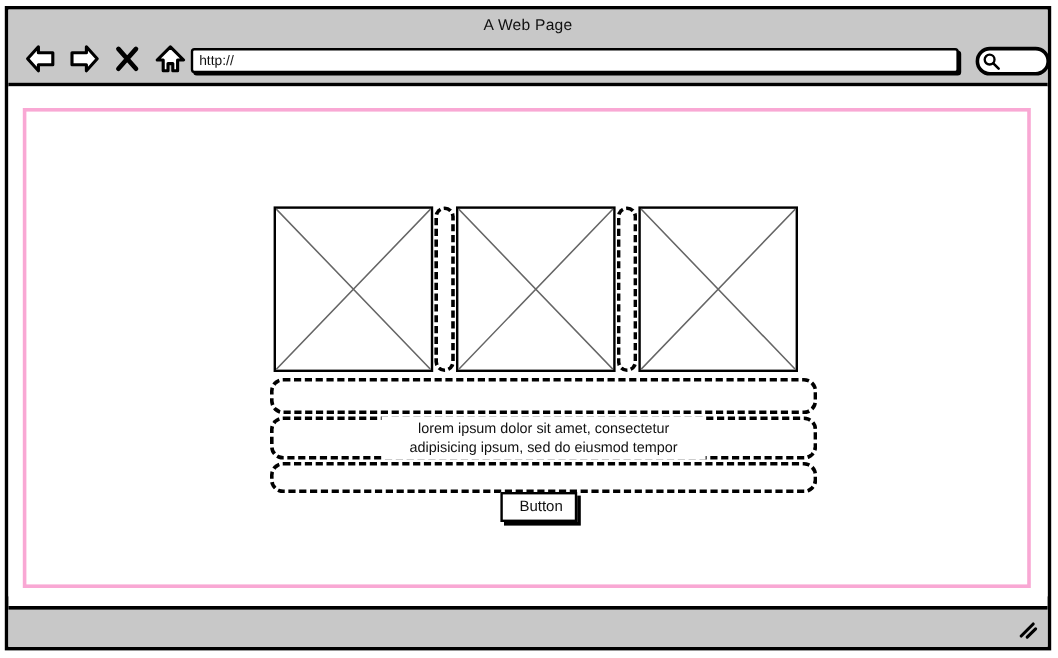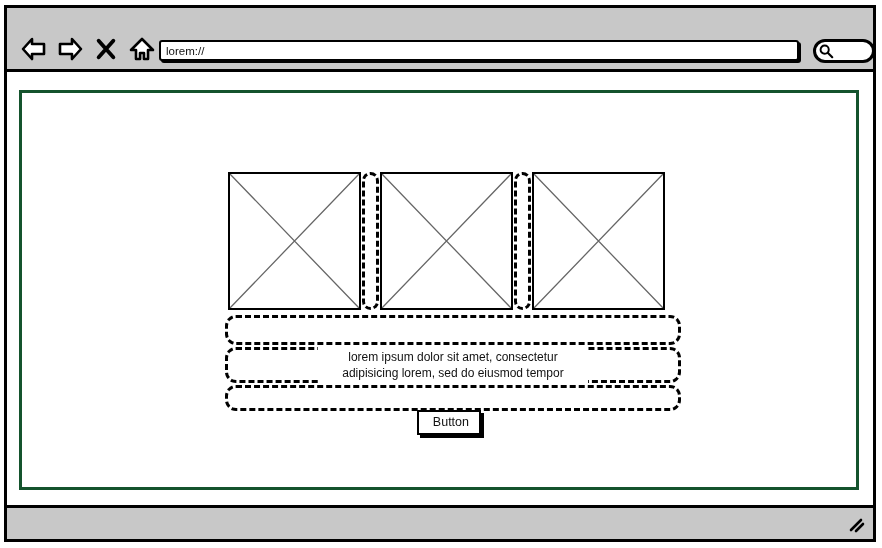--- a/index.html
+++ b/index.html
@@ -124,21 +124,21 @@
     right: 0;
     bottom: 42px;
     background: #ffffff;
   }
   .content-panel {
     position: absolute;
     left: 12px;
     top: 18px;
     width: 840px;
     height: 400px;
-    border: 3px solid #14532d;
+    border: 3px solid #f9a8d4;
     box-sizing: border-box;
     background: #ffffff;
     padding-left: 45px;
   }
 
   
   .image-row {
     position: absolute;
     left: 206px;
     top: 79px;
@@ -246,20 +246,21 @@
 </style>
 </head>
 <body>
 
 <div id="screen">
 
   <div class="browser-window">
 
     <div class="chrome">
 
+      <div class="window-title">A Web Page</div>
 
       <div class="nav-row">
 
         <div class="nav-icon">
           <svg viewBox="0 0 28 26" width="28" height="26">
             <path d="M12 3 L3 13 L12 23 L12 18 L24 18 L24 8 L12 8 Z" fill="#ffffff" stroke="#000000" stroke-width="2.6" stroke-linejoin="round"></path>
           </svg>
         </div>
 
         <div class="nav-icon">
@@ -276,21 +277,21 @@
 
         <div class="nav-icon">
           <svg viewBox="0 0 28 26" width="28" height="26">
             <path d="M14 3 L25 14 L20 14 L20 23 L16 23 L16 17 L12 17 L12 23 L8 23 L8 14 L3 14 Z" fill="#ffffff" stroke="#000000" stroke-width="2.6" stroke-linejoin="round"></path>
           </svg>
         </div>
 
       </div>
 
       <div class="url-bar">
-        <span class="url-text">lorem://</span>
+        <span class="url-text">http://</span>
       </div>
 
       <div class="search-box">
         <svg class="search-icon" viewBox="0 0 18 18">
           <circle cx="7.5" cy="7.5" r="4.6" fill="#ffffff" stroke="#000000" stroke-width="2.2"></circle>
           <path d="M11 11 L16 16" stroke="#000000" stroke-width="2.4" stroke-linecap="round"></path>
         </svg>
       </div>
 
     </div>
@@ -325,21 +326,21 @@
 
         </div>
 
         <div class="text-stack">
 
           <div class="dash-block top"></div>
 
           <div class="dash-block middle">
             <div class="paragraph">
               <span class="line">lorem ipsum dolor sit amet, consectetur</span>
-              <span class="line">adipisicing lorem, sed do eiusmod tempor</span>
+              <span class="line">adipisicing ipsum, sed do eiusmod tempor</span>
             </div>
           </div>
 
           <div class="dash-block bottom"></div>
 
         </div>
 
         <div class="wire-button">Button</div>
 
       </div>

